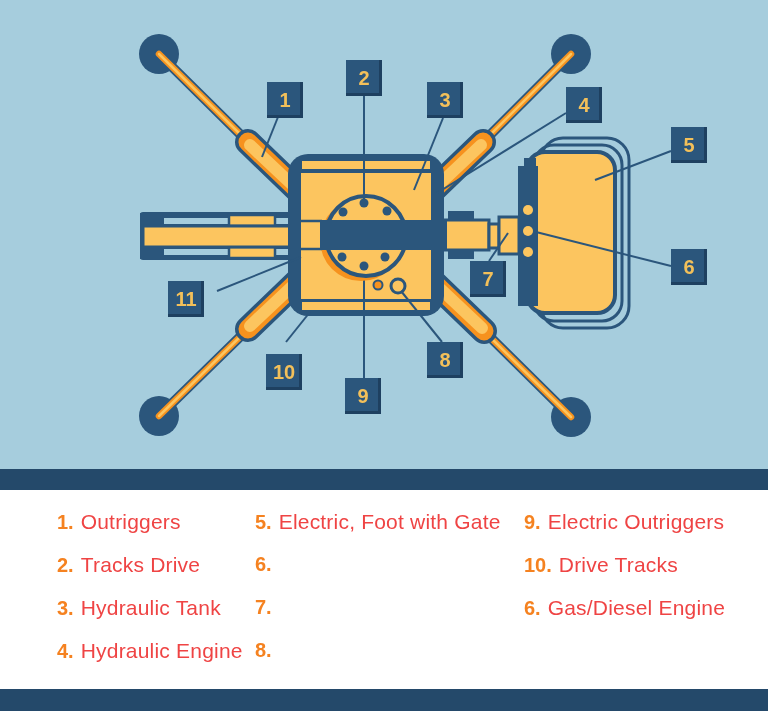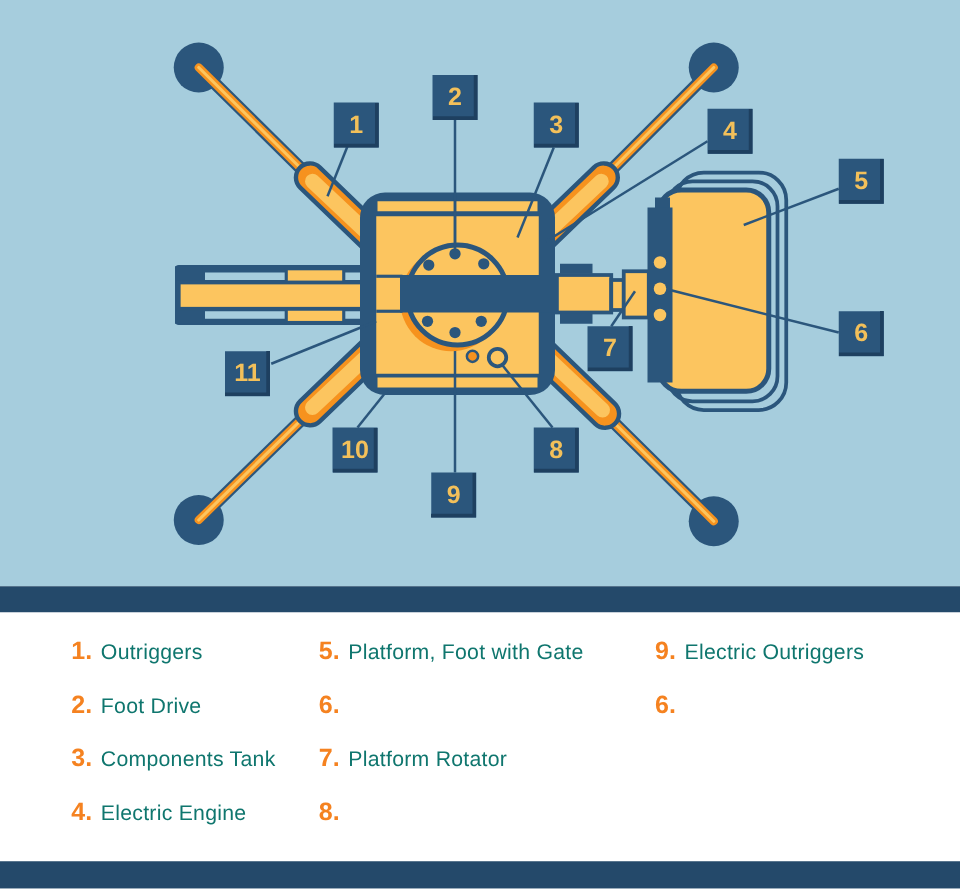--- a/index.html
+++ b/index.html
@@ -48,21 +48,21 @@
   .legend-col.c2 { left: 255px; }
   .legend-col.c3 { left: 524px; }
   .legend-item {
     display: flex; align-items: baseline; gap: 7px;
     height: 24px; margin-bottom: 19px; white-space: nowrap;
   }
   .legend-num {
     color: #f58220; font-size: 20px; font-weight: bold;
   }
   .legend-label {
-    color: #0f766e; font-size: 17px; letter-spacing: 0.2px;
+    color: #ef4444; font-size: 21px; letter-spacing: 0.2px;
   }
 </style>
 </head>
 <body>
 
 <div class="stage">
 
   <div class="sky"></div>
   <div class="band divider"></div>
   <div class="legend-panel"></div>
@@ -198,66 +198,70 @@
     </div>
   <div class="callout" style="left:470px;top:261px">
       <span>7</span>
     </div>
   <div class="callout" style="left:427px;top:342px">
       <span>8</span>
     </div>
   <div class="callout" style="left:345px;top:378px">
       <span>9</span>
     </div>
-  <div class="callout" style="left:266px;top:342px">
+  <div class="callout" style="left:266px;top:354px">
       <span>10</span>
     </div>
-  <div class="callout" style="left:180px;top:281px">
+  <div class="callout" style="left:168px;top:281px">
       <span>11</span>
     </div>
 
   <div class="legend-panel" style="background:transparent">
     <div class="legend-col c1">
       <div class="legend-item">
         <span class="legend-num">1.</span>
         <span class="legend-label">Outriggers</span>
       </div>
       <div class="legend-item">
         <span class="legend-num">2.</span>
-        <span class="legend-label">Foot Drive</span>
+        <span class="legend-label">Tracks Drive</span>
       </div>
       <div class="legend-item">
         <span class="legend-num">3.</span>
-        <span class="legend-label">Components Tank</span>
+        <span class="legend-label">Hydraulic Tank</span>
       </div>
       <div class="legend-item">
         <span class="legend-num">4.</span>
-        <span class="legend-label">Electric Engine</span>
+        <span class="legend-label">Hydraulic Engine</span>
       </div>
     </div>
     <div class="legend-col c2">
       <div class="legend-item">
         <span class="legend-num">5.</span>
-        <span class="legend-label">Platform, Foot with Gate</span>
+        <span class="legend-label">Electric, Foot with Gate</span>
       </div>
       <div class="legend-item">
         <span class="legend-num">6.</span>
       </div>
       <div class="legend-item">
         <span class="legend-num">7.</span>
-        <span class="legend-label">Platform Rotator</span>
       </div>
       <div class="legend-item">
         <span class="legend-num">8.</span>
       </div>
     </div>
     <div class="legend-col c3">
       <div class="legend-item">
         <span class="legend-num">9.</span>
         <span class="legend-label">Electric Outriggers</span>
       </div>
       <div class="legend-item">
+        <span class="legend-num">10.</span>
+        <span class="legend-label">Drive Tracks</span>
+      </div>
+      <div class="legend-item">
         <span class="legend-num">6.</span>
+        <span class="legend-label">Gas/Diesel Engine</span>
       </div>
     </div>
   </div>
 
 </div>
 
 </body></html>

